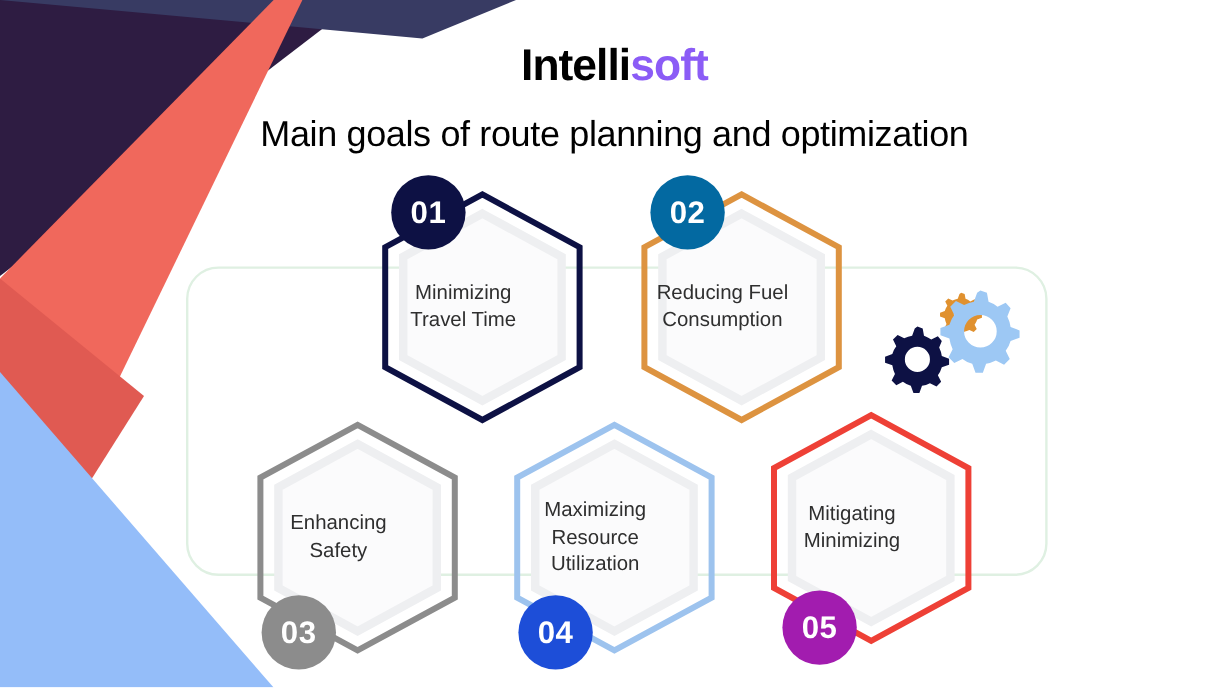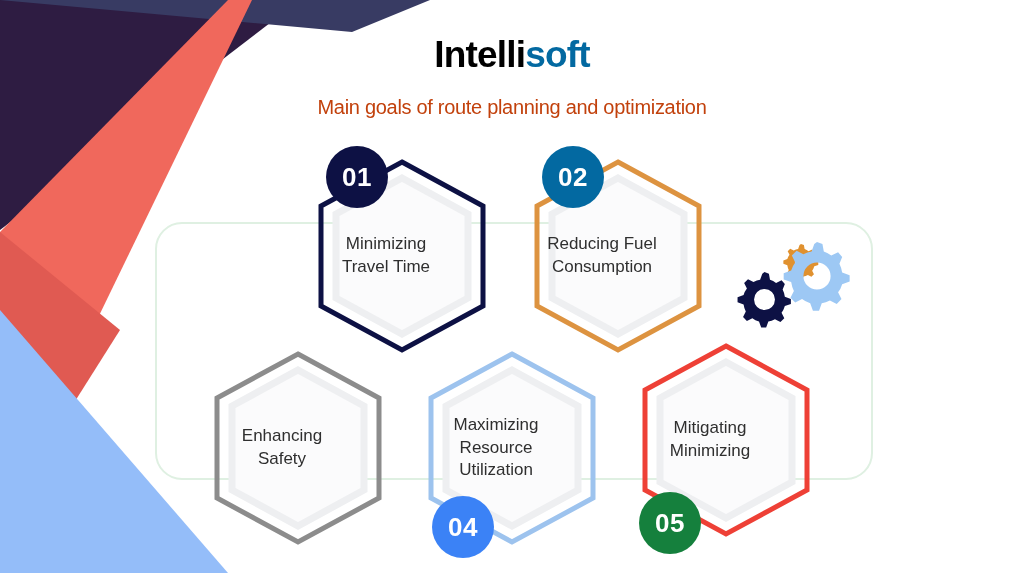--- a/index.html
+++ b/index.html
@@ -29,31 +29,31 @@
     left: 0; right: 0;
     top: 36px;
     text-align: center;
     font-size: 37px;
     font-weight: bold;
     letter-spacing: -0.8px;
     line-height: 1;
     white-space: nowrap;
   }
   #logo .lg-a { color: #000000; }
-  #logo .lg-b { color: #0369a1; }
+  #logo .lg-b { color: #8b5cf6; }
 
   
   #title {
     position: absolute;
     left: 0; right: 0;
     top: 96px;
     text-align: center;
-    font-size: 20px;
+    font-size: 30px;
     font-weight: 500;
-    color: #c2410c;
+    color: #000000;
     letter-spacing: -0.3px;
     white-space: nowrap;
   }
 
   
   #hex-field {
     position: absolute;
     left: 0; top: 0;
     width: 1024px; height: 573px;
   }
@@ -182,45 +182,46 @@
       <svg width="200" height="200" viewBox="0 0 200 200">
         <polygon points="100,22 166,58 166,142 100,178 34,142 34,58" fill="#fbfbfc" stroke="#eeeff1" stroke-width="7"></polygon>
         <polygon points="100,6 181,50 181,150 100,194 19,150 19,50" fill="none" stroke="#8c8c8c" stroke-width="5"></polygon>
       </svg>
       <div class="hex-label">
         <span>
           <span>Enhancing</span><br>
           <span>Safety</span>
         </span>
       </div>
+      <div class="badge" style="left:20px; top:148px; background:#8c8c8c;">03</div>
     </div>
 
     <div class="hex" style="left:412px; top:348px;">
       <svg width="200" height="200" viewBox="0 0 200 200">
         <polygon points="100,22 166,58 166,142 100,178 34,142 34,58" fill="#fbfbfc" stroke="#eeeff1" stroke-width="7"></polygon>
         <polygon points="100,6 181,50 181,150 100,194 19,150 19,50" fill="none" stroke="#9dc3ee" stroke-width="5"></polygon>
       </svg>
       <div class="hex-label">
         <span>
           <span>Maximizing</span><br>
           <span>Resource</span><br>
           <span>Utilization</span>
         </span>
       </div>
-      <div class="badge" style="left:20px; top:148px; background:#3b82f6;">04</div>
+      <div class="badge" style="left:20px; top:148px; background:#1d4ed8;">04</div>
     </div>
 
     <div class="hex" style="left:626px; top:340px;">
       <svg width="200" height="200" viewBox="0 0 200 200">
         <polygon points="100,22 166,58 166,142 100,178 34,142 34,58" fill="#fbfbfc" stroke="#eeeff1" stroke-width="7"></polygon>
         <polygon points="100,6 181,50 181,150 100,194 19,150 19,50" fill="none" stroke="#ee4036" stroke-width="5"></polygon>
       </svg>
       <div class="hex-label">
         <span>
           <span>Mitigating</span><br>
           <span>Minimizing</span>
         </span>
       </div>
-      <div class="badge" style="left:13px; top:152px; background:#15803d;">05</div>
+      <div class="badge" style="left:26px; top:152px; background:#a21caf;">05</div>
     </div>
 
   </div>
 </div>
 
 </body></html>

